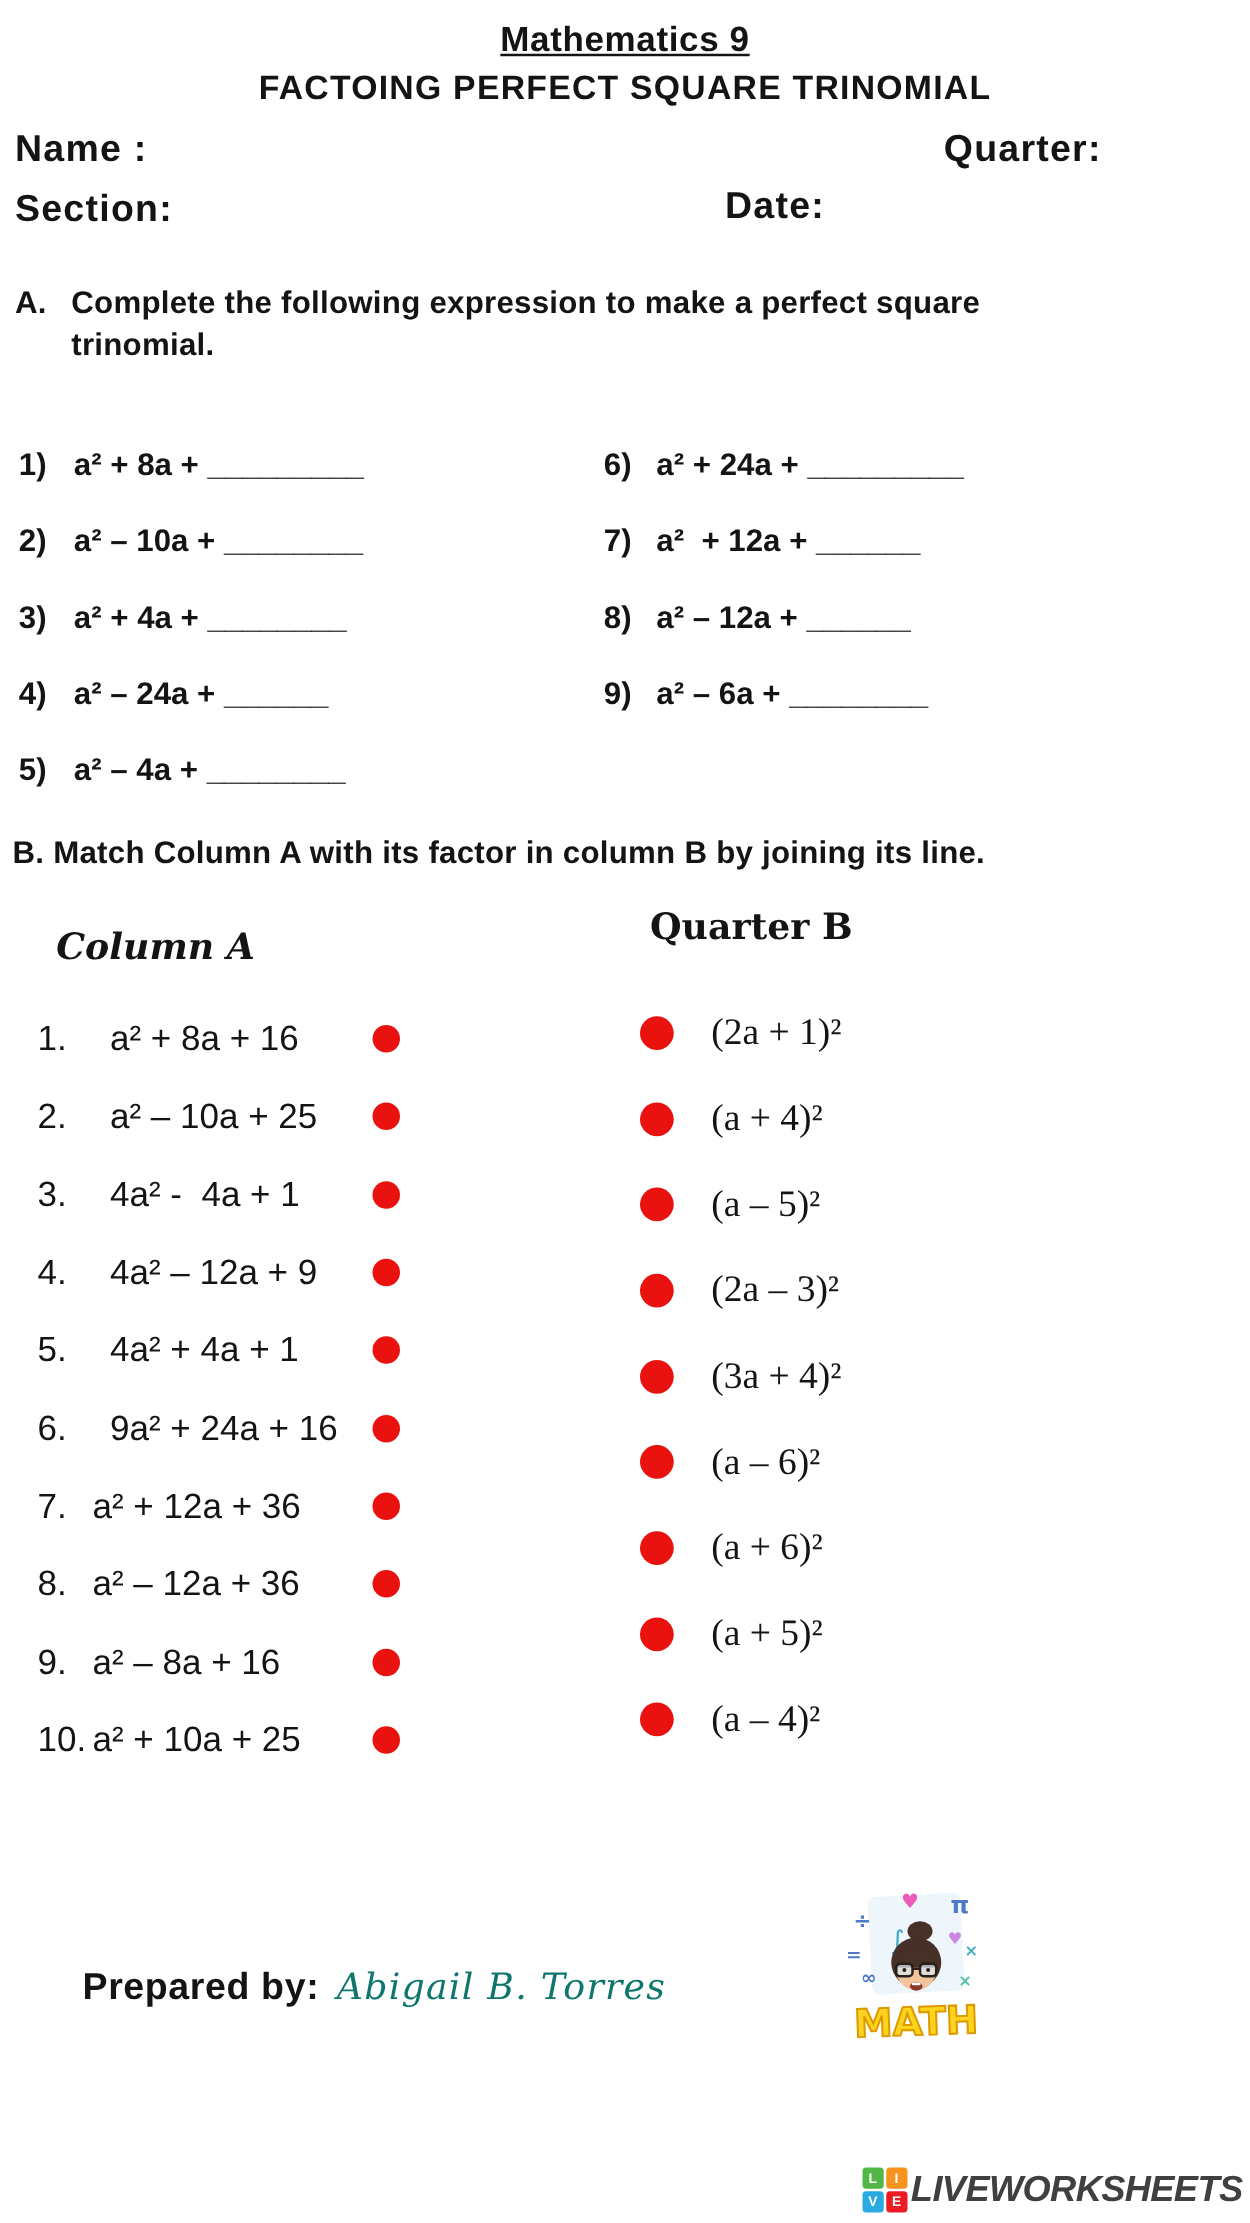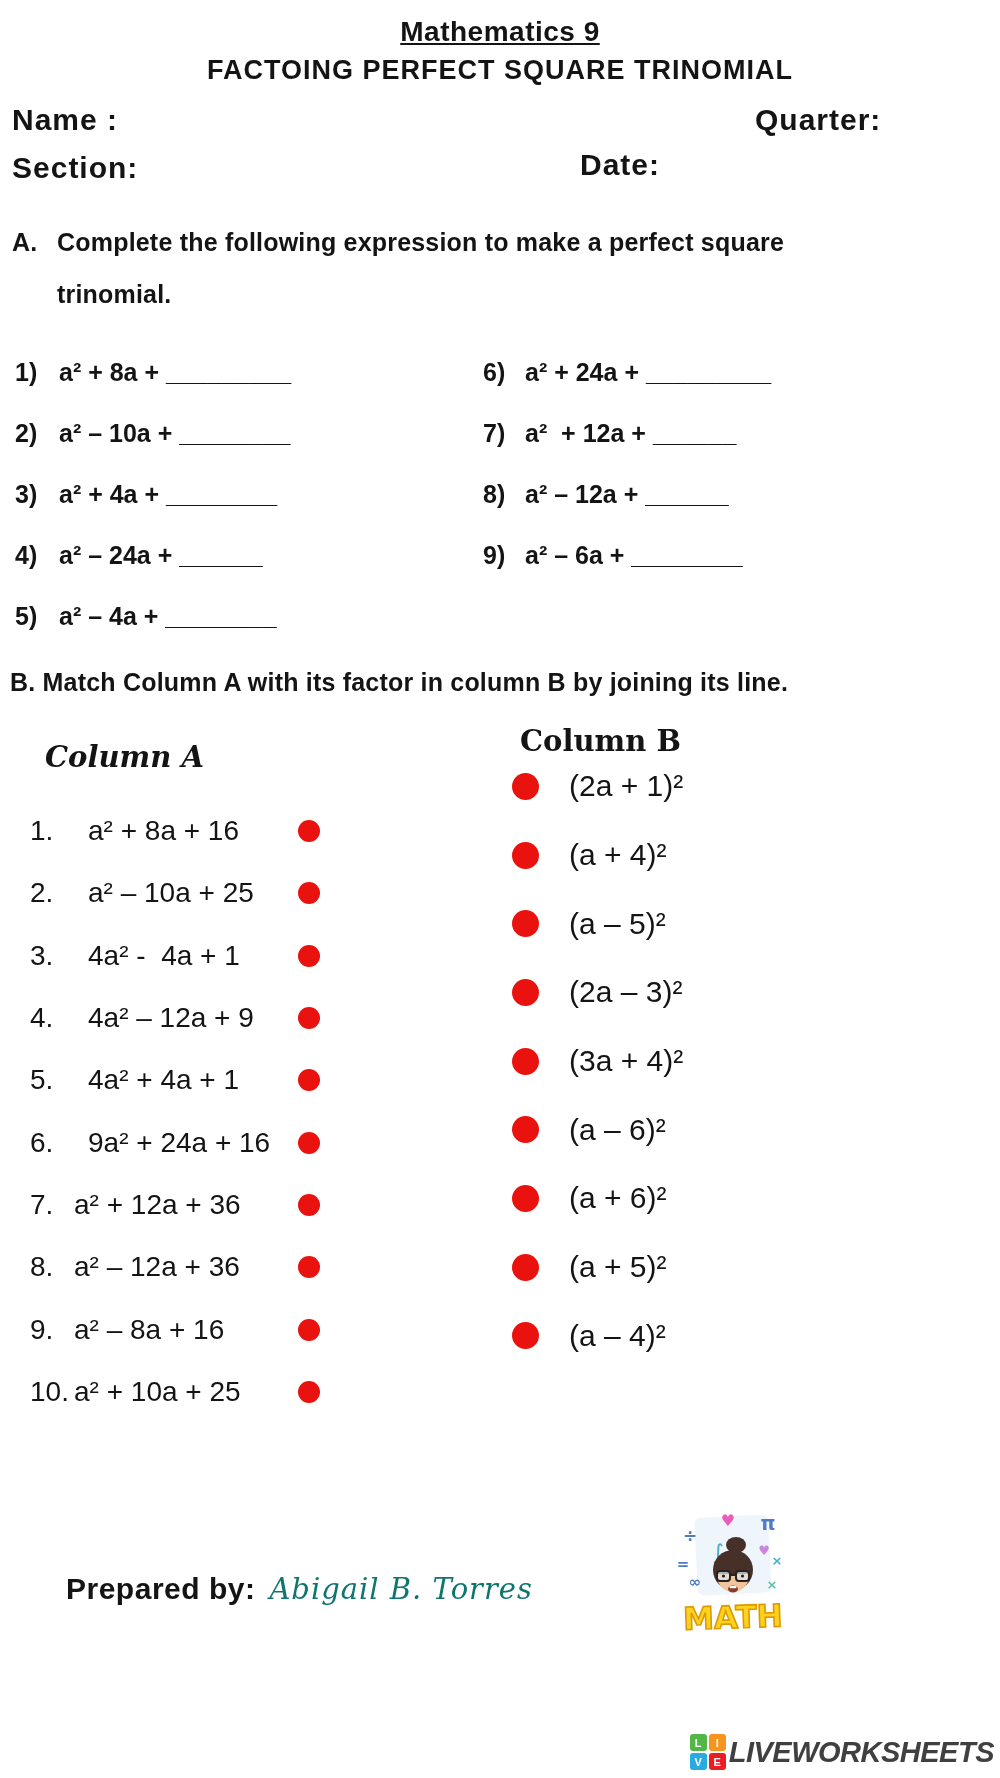--- a/index.html
+++ b/index.html
@@ -59,21 +59,21 @@
   <div class="abs title">Mathematics 9</div>
   <div class="abs subtitle">FACTOING PERFECT SQUARE TRINOMIAL</div>
 
   <div class="abs field" style="left:12px; top:103px;">Name :</div>
   <div class="abs field" style="left:755px; top:103px;">Quarter:</div>
   <div class="abs field" style="left:12px; top:151px;">Section:</div>
   <div class="abs field" style="left:580px; top:148px;">Date:</div>
 
   <div class="abs instr" style="left:12px; top:228px;">A.</div>
   <div class="abs instr" style="left:57px; top:228px;">Complete the following expression to make a perfect square</div>
-  <div class="abs instr" style="left:57px; top:280px;">trinomial.</div>
+  <div class="abs instr" style="left:57px; top:262px;">trinomial.</div>
 
   <div class="abs probs" style="left:15px; top:342px; width:460px;">
     <div class="prob-row">
       <span class="pnum-l">1)</span>
         <span class="expr">a² + 8a + </span>
         <span class="blank">_________</span>
     </div>
     <div class="prob-row">
       <span class="pnum-l">2)</span>
         <span class="expr">a² – 10a + </span>
@@ -114,21 +114,21 @@
     </div>
     <div class="prob-row">
       <span class="pnum-r">9)</span>
         <span class="expr">a² – 6a + </span>
         <span class="blank">________</span>
     </div>
   </div>
 
   <div class="abs instr" style="left:10px; top:668px;">B. Match Column A with its factor in column B by joining its line.</div>
   <div class="abs colhead" style="left:45px; top:740px;font-style:italic;">Column A</div>
-  <div class="abs colhead" style="left:520px; top:724px;">Column B</div>
+  <div class="abs colhead" style="left:520px; top:724px;">Quarter B</div>
 
   <div class="abs" style="left:30px; top:800px; width:330px;">
     <div class="rowA">
       <span class="anum">1.</span>
         <span class="aexpr gap-big">a² + 8a + 16</span>
         <span class="dotA"></span>
     </div>
     <div class="rowA">
       <span class="anum">2.</span>
         <span class="aexpr gap-big">a² – 10a + 25</span>
@@ -169,21 +169,21 @@
         <span class="aexpr gap-sm">a² – 8a + 16</span>
         <span class="dotA"></span>
     </div>
     <div class="rowA">
       <span class="anum">10.</span>
         <span class="aexpr gap-sm">a² + 10a + 25</span>
         <span class="dotA"></span>
     </div>
   </div>
 
-  <div class="abs" style="left:512px; top:752px; width:400px;">
+  <div class="abs" style="left:512px; top:792px; width:400px;font-family:Liberation Serif, serif;">
     <div class="rowB">
       <span class="dotB"></span>
         <span class="bexpr">(2a + 1)²</span>
     </div>
     <div class="rowB">
       <span class="dotB"></span>
         <span class="bexpr">(a + 4)²</span>
     </div>
     <div class="rowB">
       <span class="dotB"></span>

